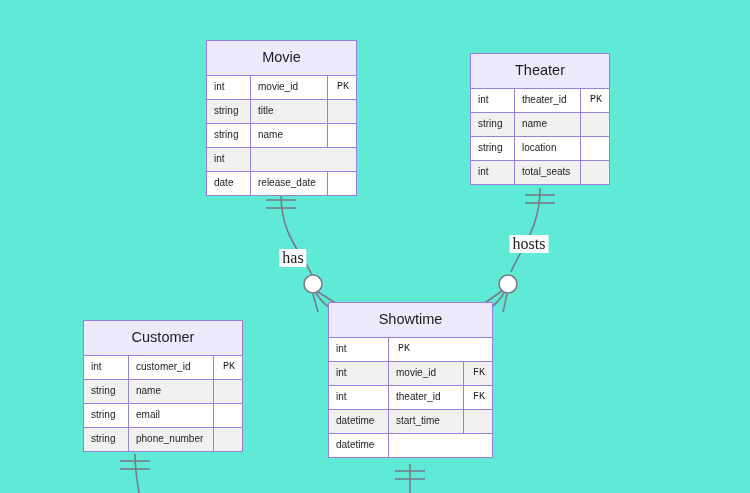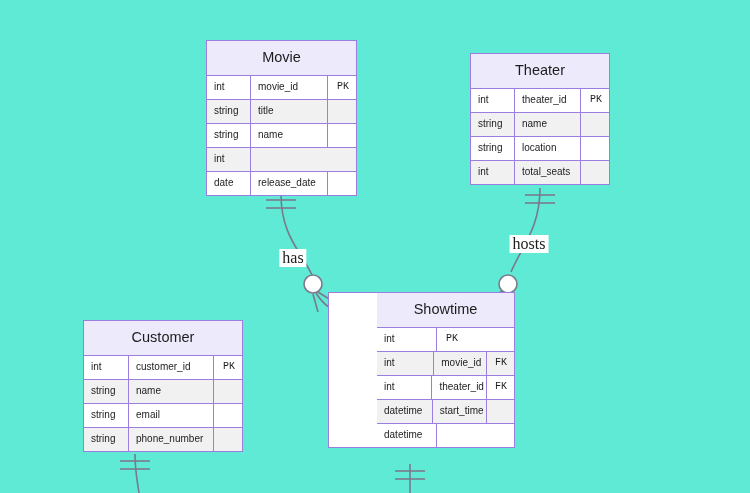--- a/index.html
+++ b/index.html
@@ -184,21 +184,21 @@
       <div class="cell name">email</div>
       <div class="cell key" style="width:28px"></div>
     </div>
     <div class="attr-row odd">
       <div class="cell type" style="width:45px">string</div>
       <div class="cell name">phone_number</div>
       <div class="cell key" style="width:28px"></div>
     </div>
   </div>
 
-  <div class="entity" style="left:328px; top:292px; width:187px;padding-left:48px;">
+  <div class="entity" style="left:328px; top:302px; width:165px;">
     <div class="entity-title">Showtime</div>
     <div class="attr-row even">
       <div class="cell type" style="width:60px">int</div>
       <div class="cell key" style="width:28px">PK</div>
     </div>
     <div class="attr-row odd">
       <div class="cell type" style="width:60px">int</div>
       <div class="cell name">movie_id</div>
       <div class="cell key" style="width:28px">FK</div>
     </div>

